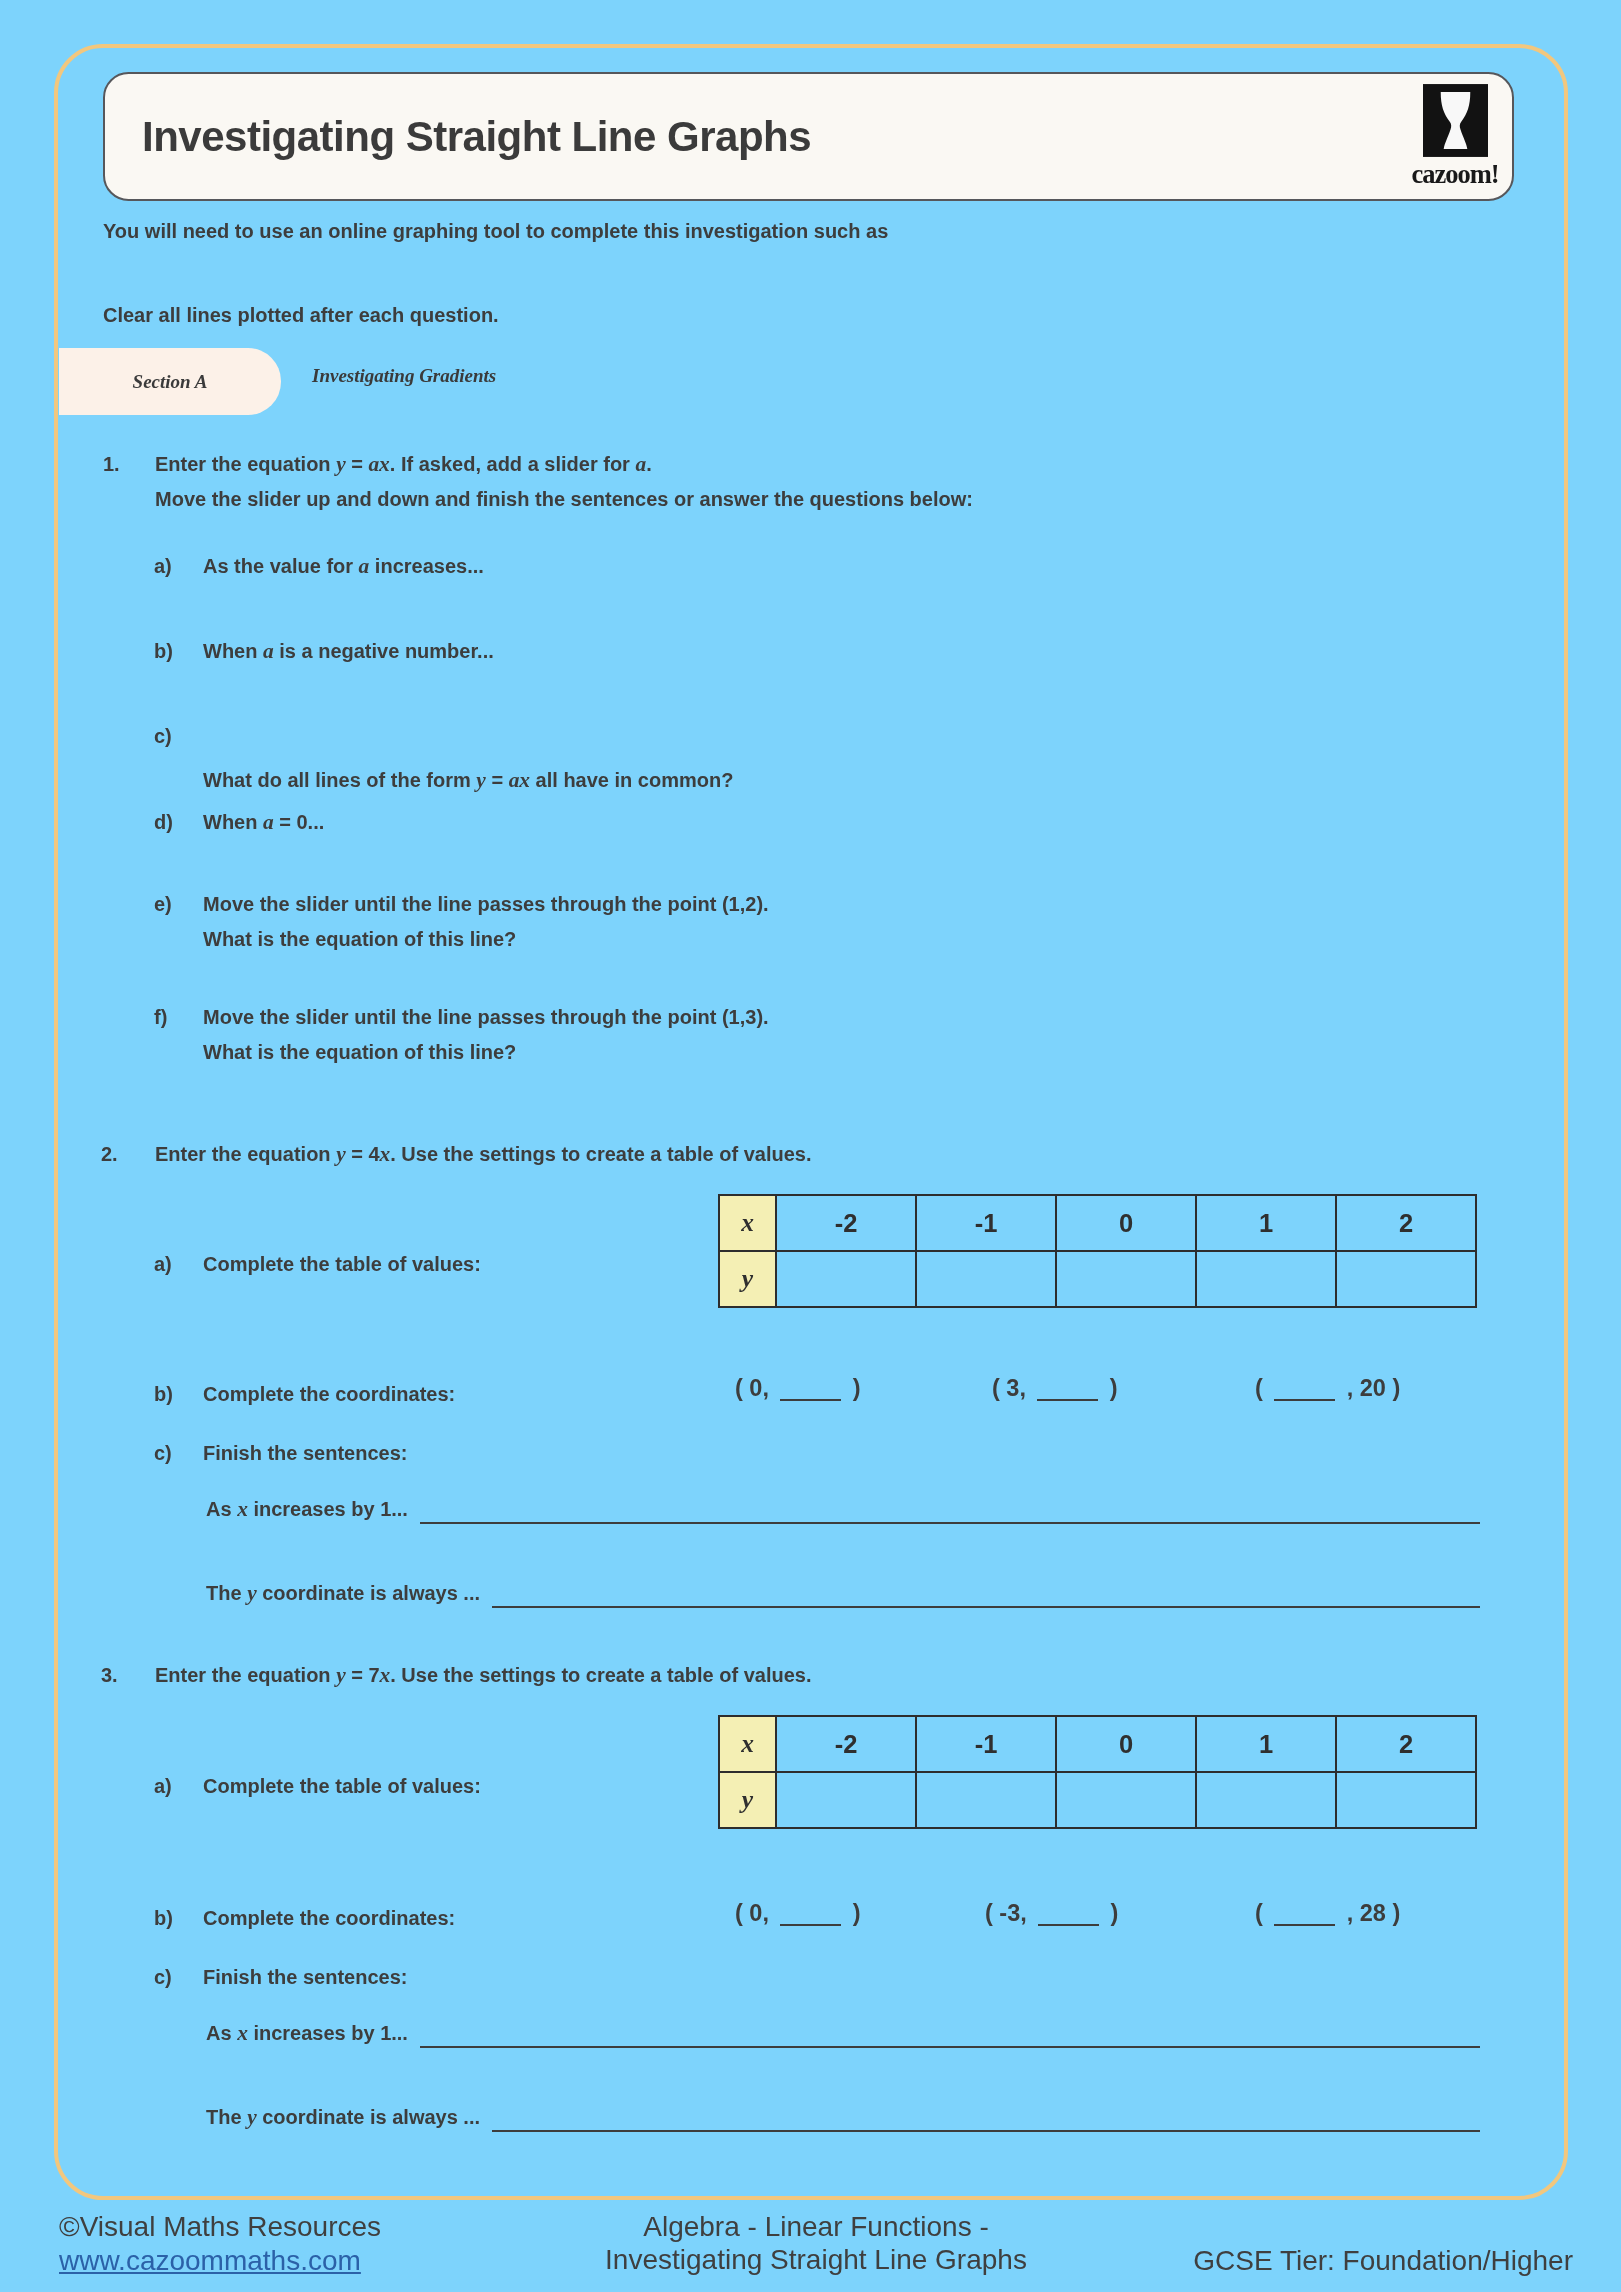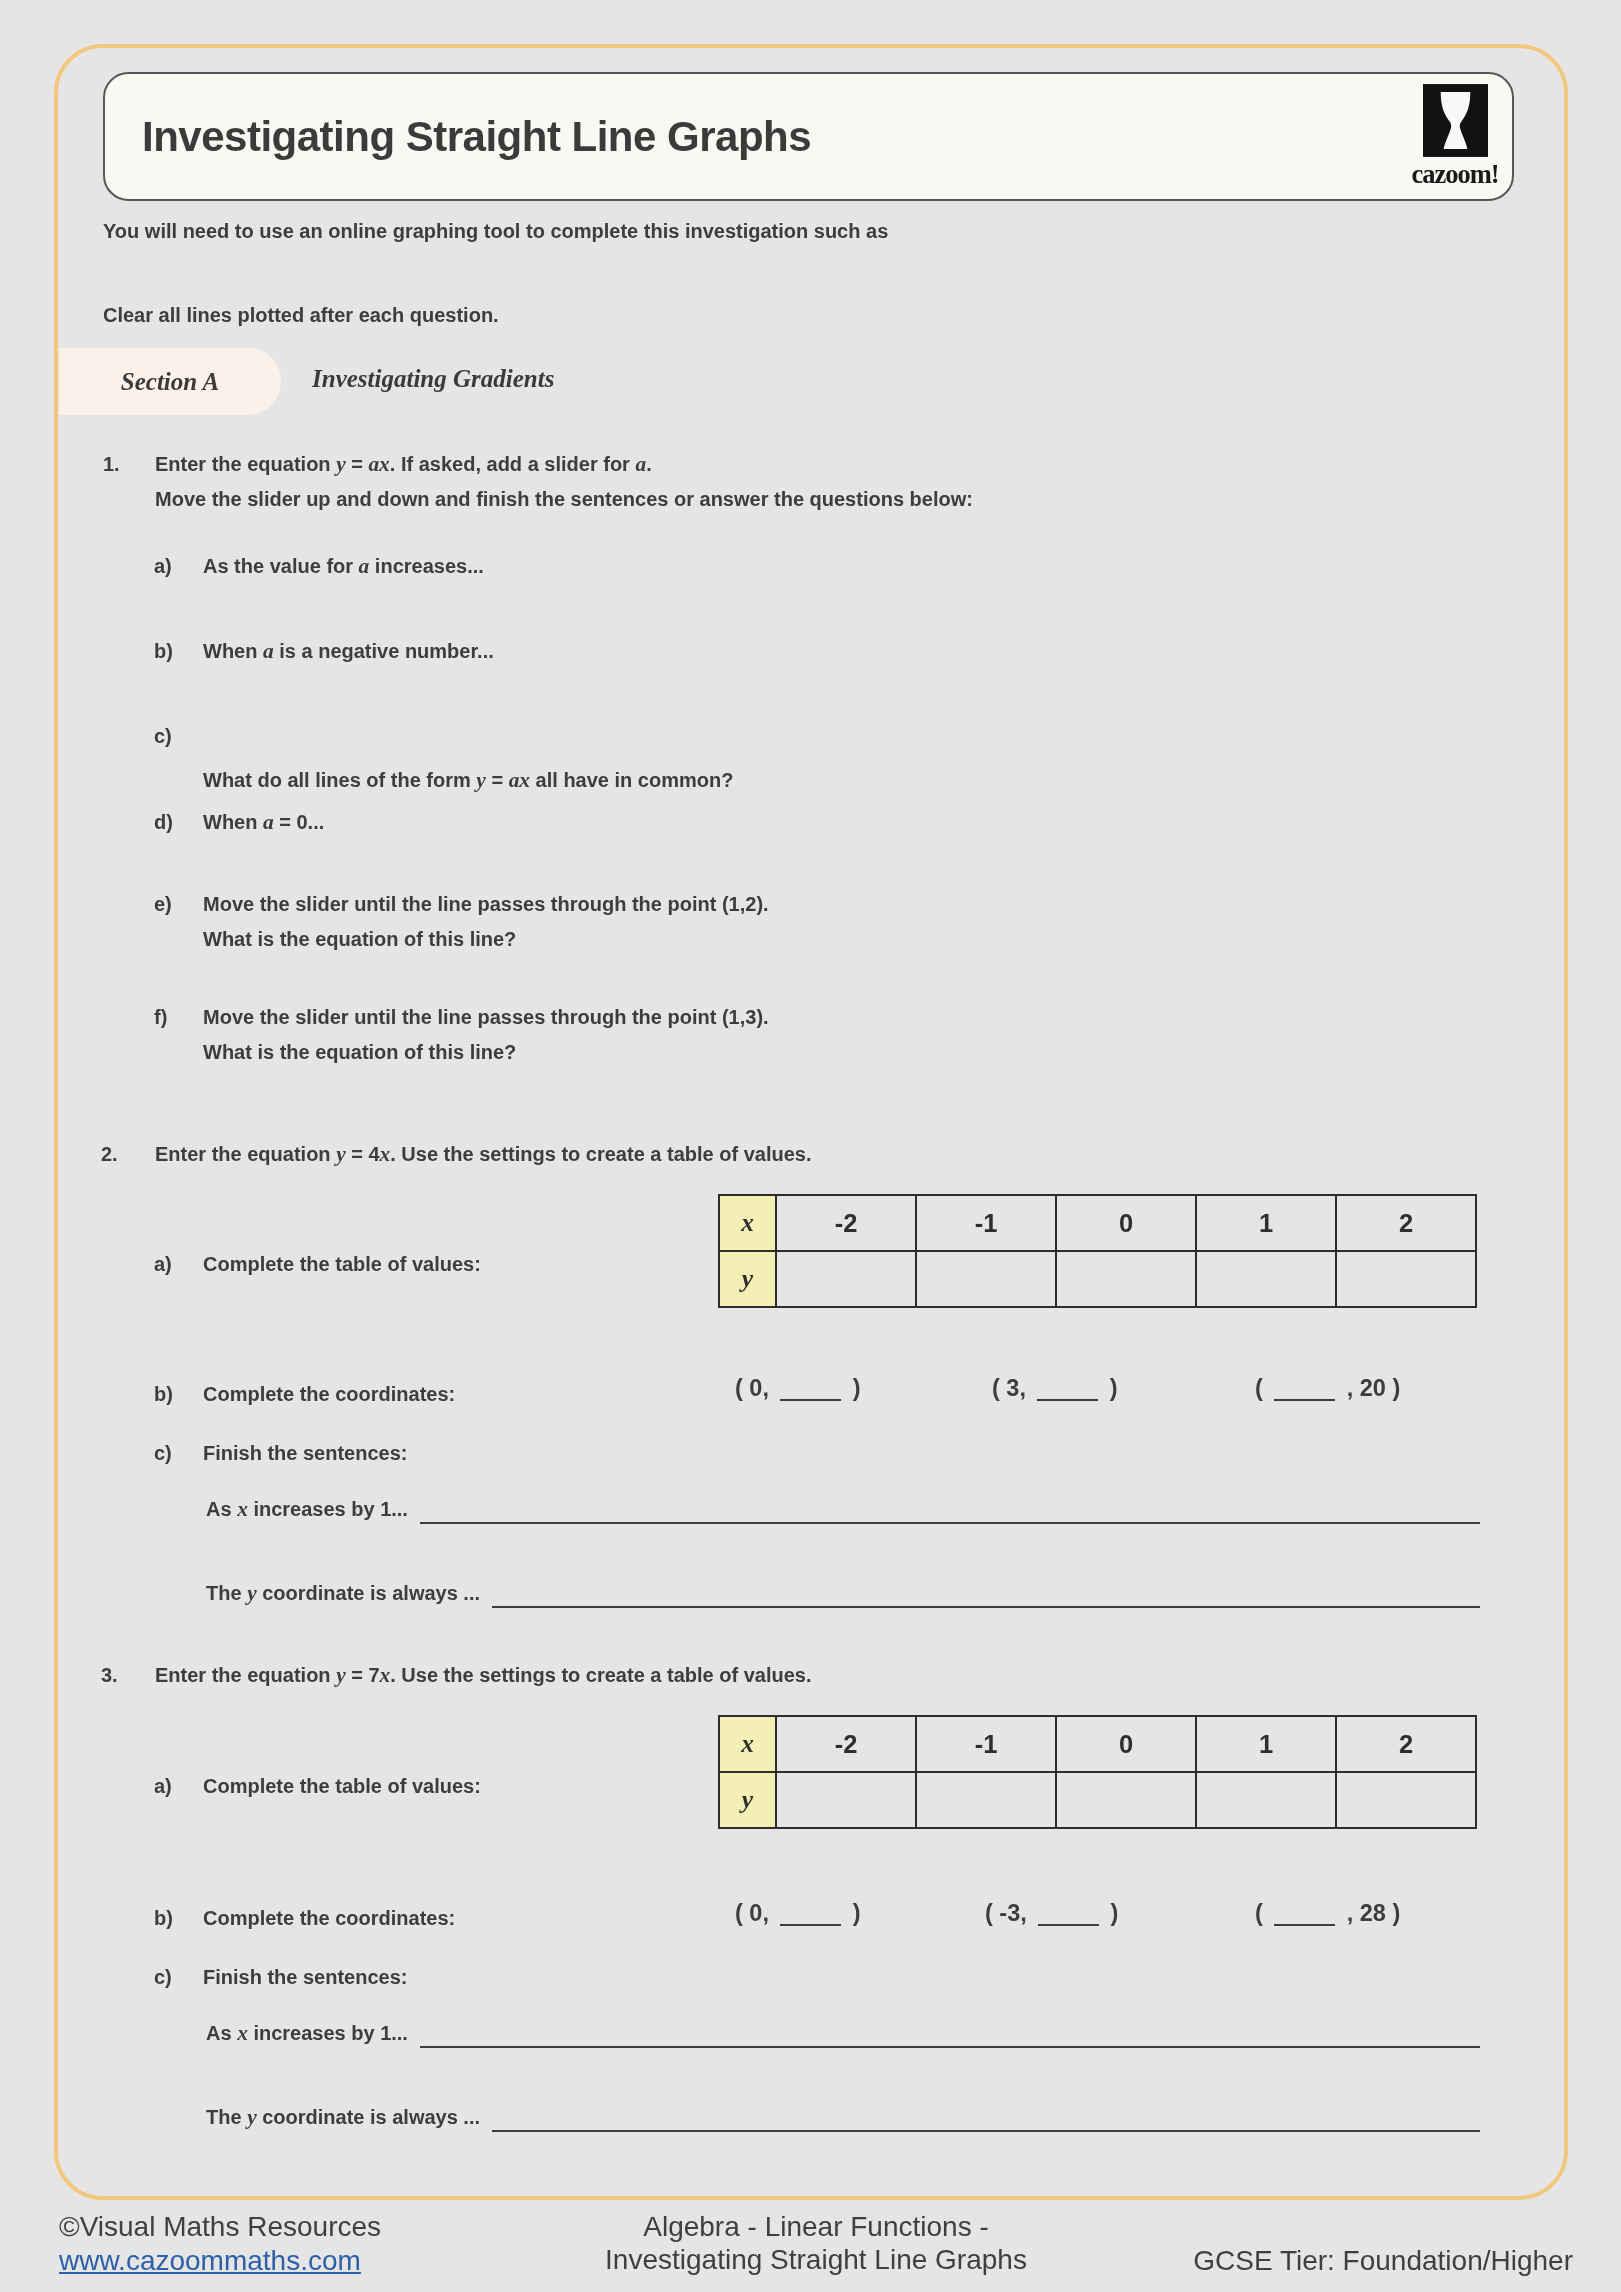--- a/index.html
+++ b/index.html
@@ -1,16 +1,16 @@
 <!DOCTYPE html>
 <html><head>
 <meta charset="utf-8">
 <style>
   html,body{margin:0;padding:0;background:#ffffff;}
-  .page{position:relative;width:1621px;height:2293px;background:#e5e5e5;
+  .page{position:relative;width:1621px;height:2293px;background:#7dd3fc;
         font-family:"Liberation Sans",sans-serif;color:#3d3d3d;overflow:hidden;}
   .abs{position:absolute;}
 
   
   .frame{left:54px;top:44px;width:1514px;height:2156px;border:4.9px solid #F2C77E;
          border-radius:49px;box-sizing:border-box;}
 
   
   .title-box{left:103px;top:72px;width:1411px;height:129px;background:#FAF8F3;
              border:2.9px solid #56575B;border-radius:25.5px;box-sizing:border-box;}
@@ -25,21 +25,21 @@
   a{color:#2B61A8;text-decoration:underline;font-weight:700;}
 
   .math{font-family:"Liberation Serif",serif;font-style:italic;font-weight:700;font-size:1.07em;}
   .blank{display:inline-block;width:61px;height:0.85em;border-bottom:2.9px solid #3d3d3d;
          margin:0 4.9px;vertical-align:-4.9px;}
 
   
   .badge{left:59px;top:348px;width:222px;height:67px;background:#FCF1E8;
          border-radius:0 33px 33px 0;display:flex;align-items:center;justify-content:center;}
   .serif-head{font-family:"Liberation Serif",serif;font-weight:700;font-style:italic;
-              font-size:25px;color:#3a3a3a;}
+              font-size:19px;color:#3a3a3a;}
   .section-title{left:312px;top:365px;}
 
   
   table.values{position:absolute;border-collapse:collapse;border:2.9px solid #2D2D2D;}
   table.values td{border:2px solid #2D2D2D;height:56px;text-align:center;
                   font-size:25.5px;font-weight:700;color:#2f2f2f;box-sizing:border-box;}
   td.head{background:#F4EFB4;width:57px;font-family:"Liberation Serif",serif;
           font-style:italic;font-size:27.4px;}
   td.val{width:140px;}
 

